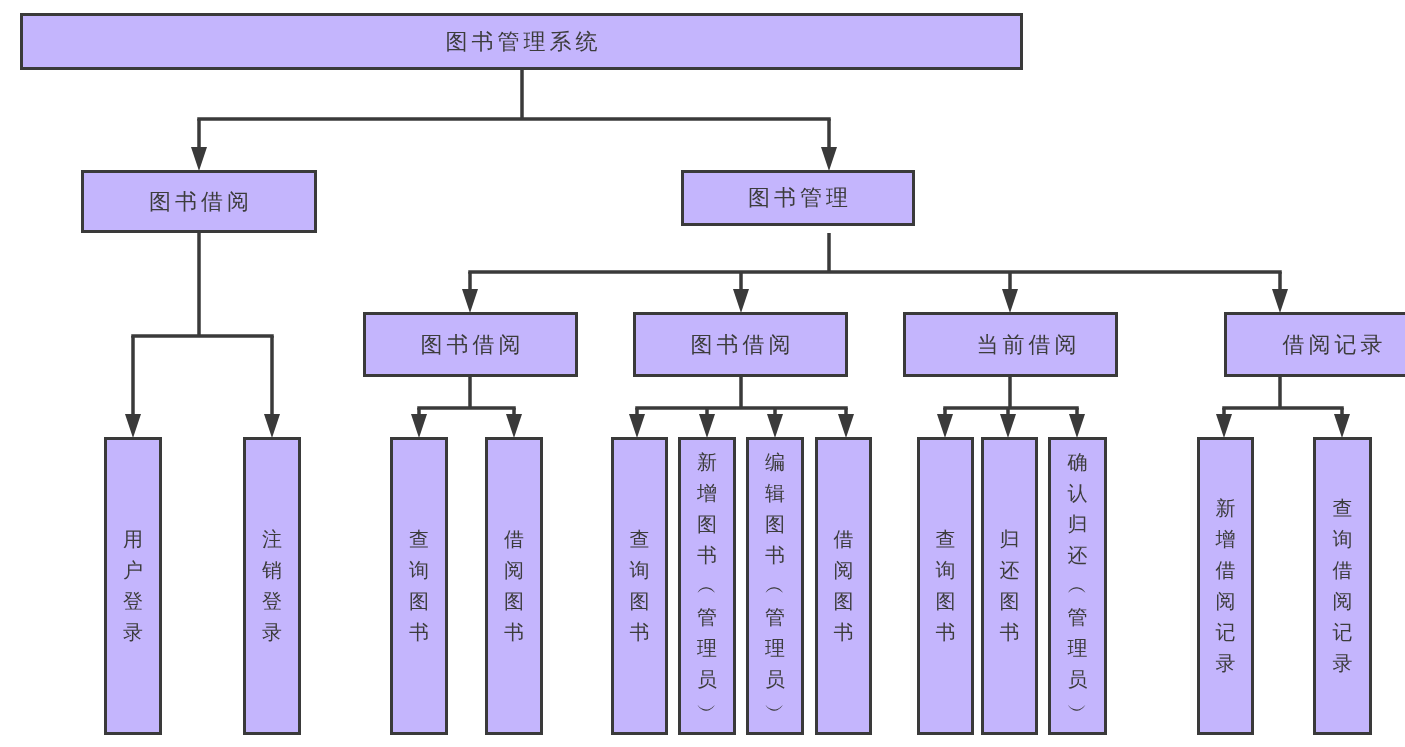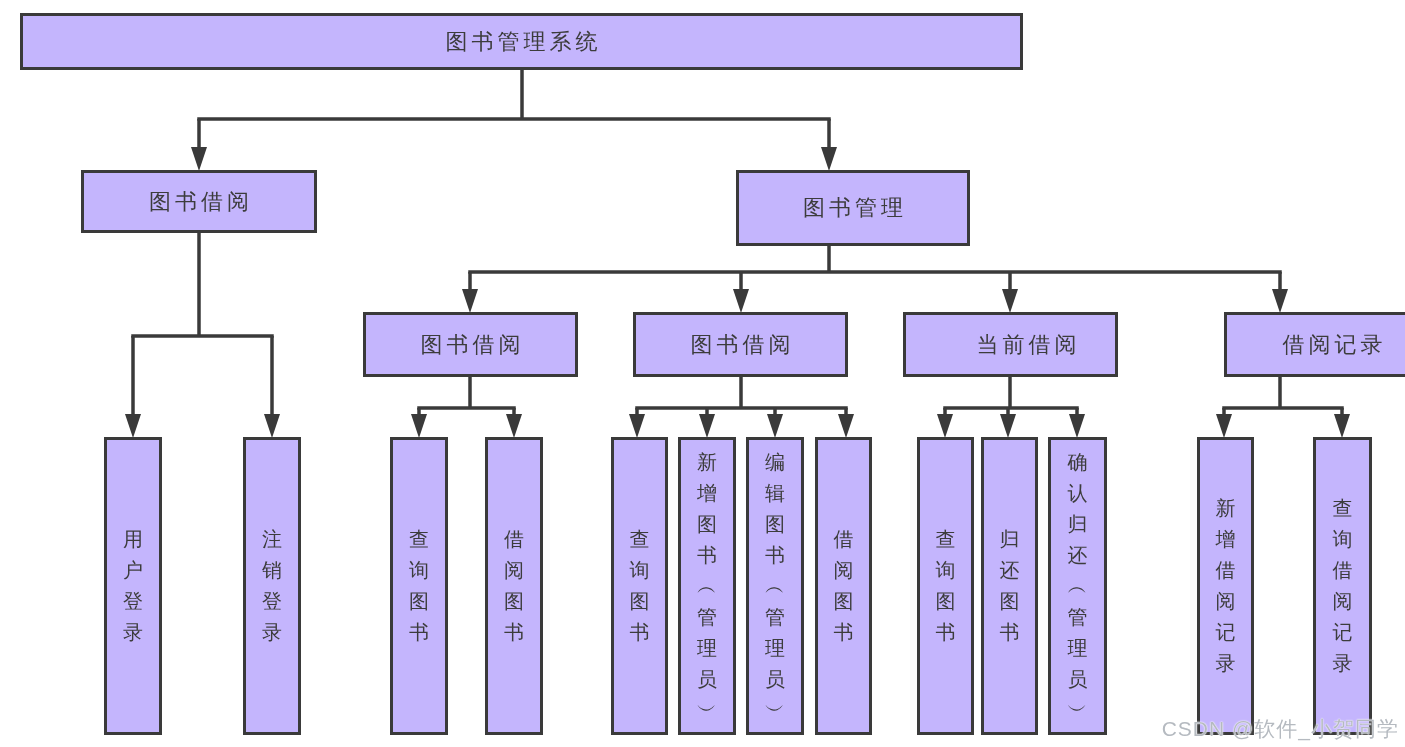--- a/index.html
+++ b/index.html
@@ -115,28 +115,27 @@
       <line x1="1077" y1="408" x2="1077" y2="417" stroke="#3a3a3a" stroke-width="3.5"></line>
       <polygon points="1077,438 1069,414 1085,414" fill="#3a3a3a"></polygon>
       <line x1="1280" y1="377" x2="1280" y2="408" stroke="#3a3a3a" stroke-width="3.5"></line>
       <line x1="1222.25" y1="408" x2="1343.75" y2="408" stroke="#3a3a3a" stroke-width="3.5"></line>
       <line x1="1224" y1="408" x2="1224" y2="417" stroke="#3a3a3a" stroke-width="3.5"></line>
       <polygon points="1224,438 1216,414 1232,414" fill="#3a3a3a"></polygon>
       <line x1="1342" y1="408" x2="1342" y2="417" stroke="#3a3a3a" stroke-width="3.5"></line>
       <polygon points="1342,438 1334,414 1350,414" fill="#3a3a3a"></polygon>
     </svg>
 
-  <div class="watermark">CSDN @软件_小贺同学</div>
 <div class="node h" style="left: 20px; top: 13px; width: 1003px; height: 57px;">
       <div class="label">图书管理系统</div>
     </div>
     <div class="node h" style="left: 81px; top: 170px; width: 236px; height: 63px;">
       <div class="label">图书借阅</div>
     </div>
-    <div class="node h" style="left: 736px; top: 170px; width: 234px; height: 76px;">
+    <div class="node h" style="left: 681px; top: 170px; width: 234px; height: 56px;">
       <div class="label">图书管理</div>
     </div>
     <div class="node h" style="left: 363px; top: 312px; width: 215px; height: 65px;">
       <div class="label">图书借阅</div>
     </div>
     <div class="node h" style="left: 633px; top: 312px; width: 215px; height: 65px;">
       <div class="label">图书借阅</div>
     </div>
     <div class="node h" style="left: 903px; top: 312px; width: 215px; height: 65px; padding-left: 32px;">
       <div class="label">当前借阅</div>

